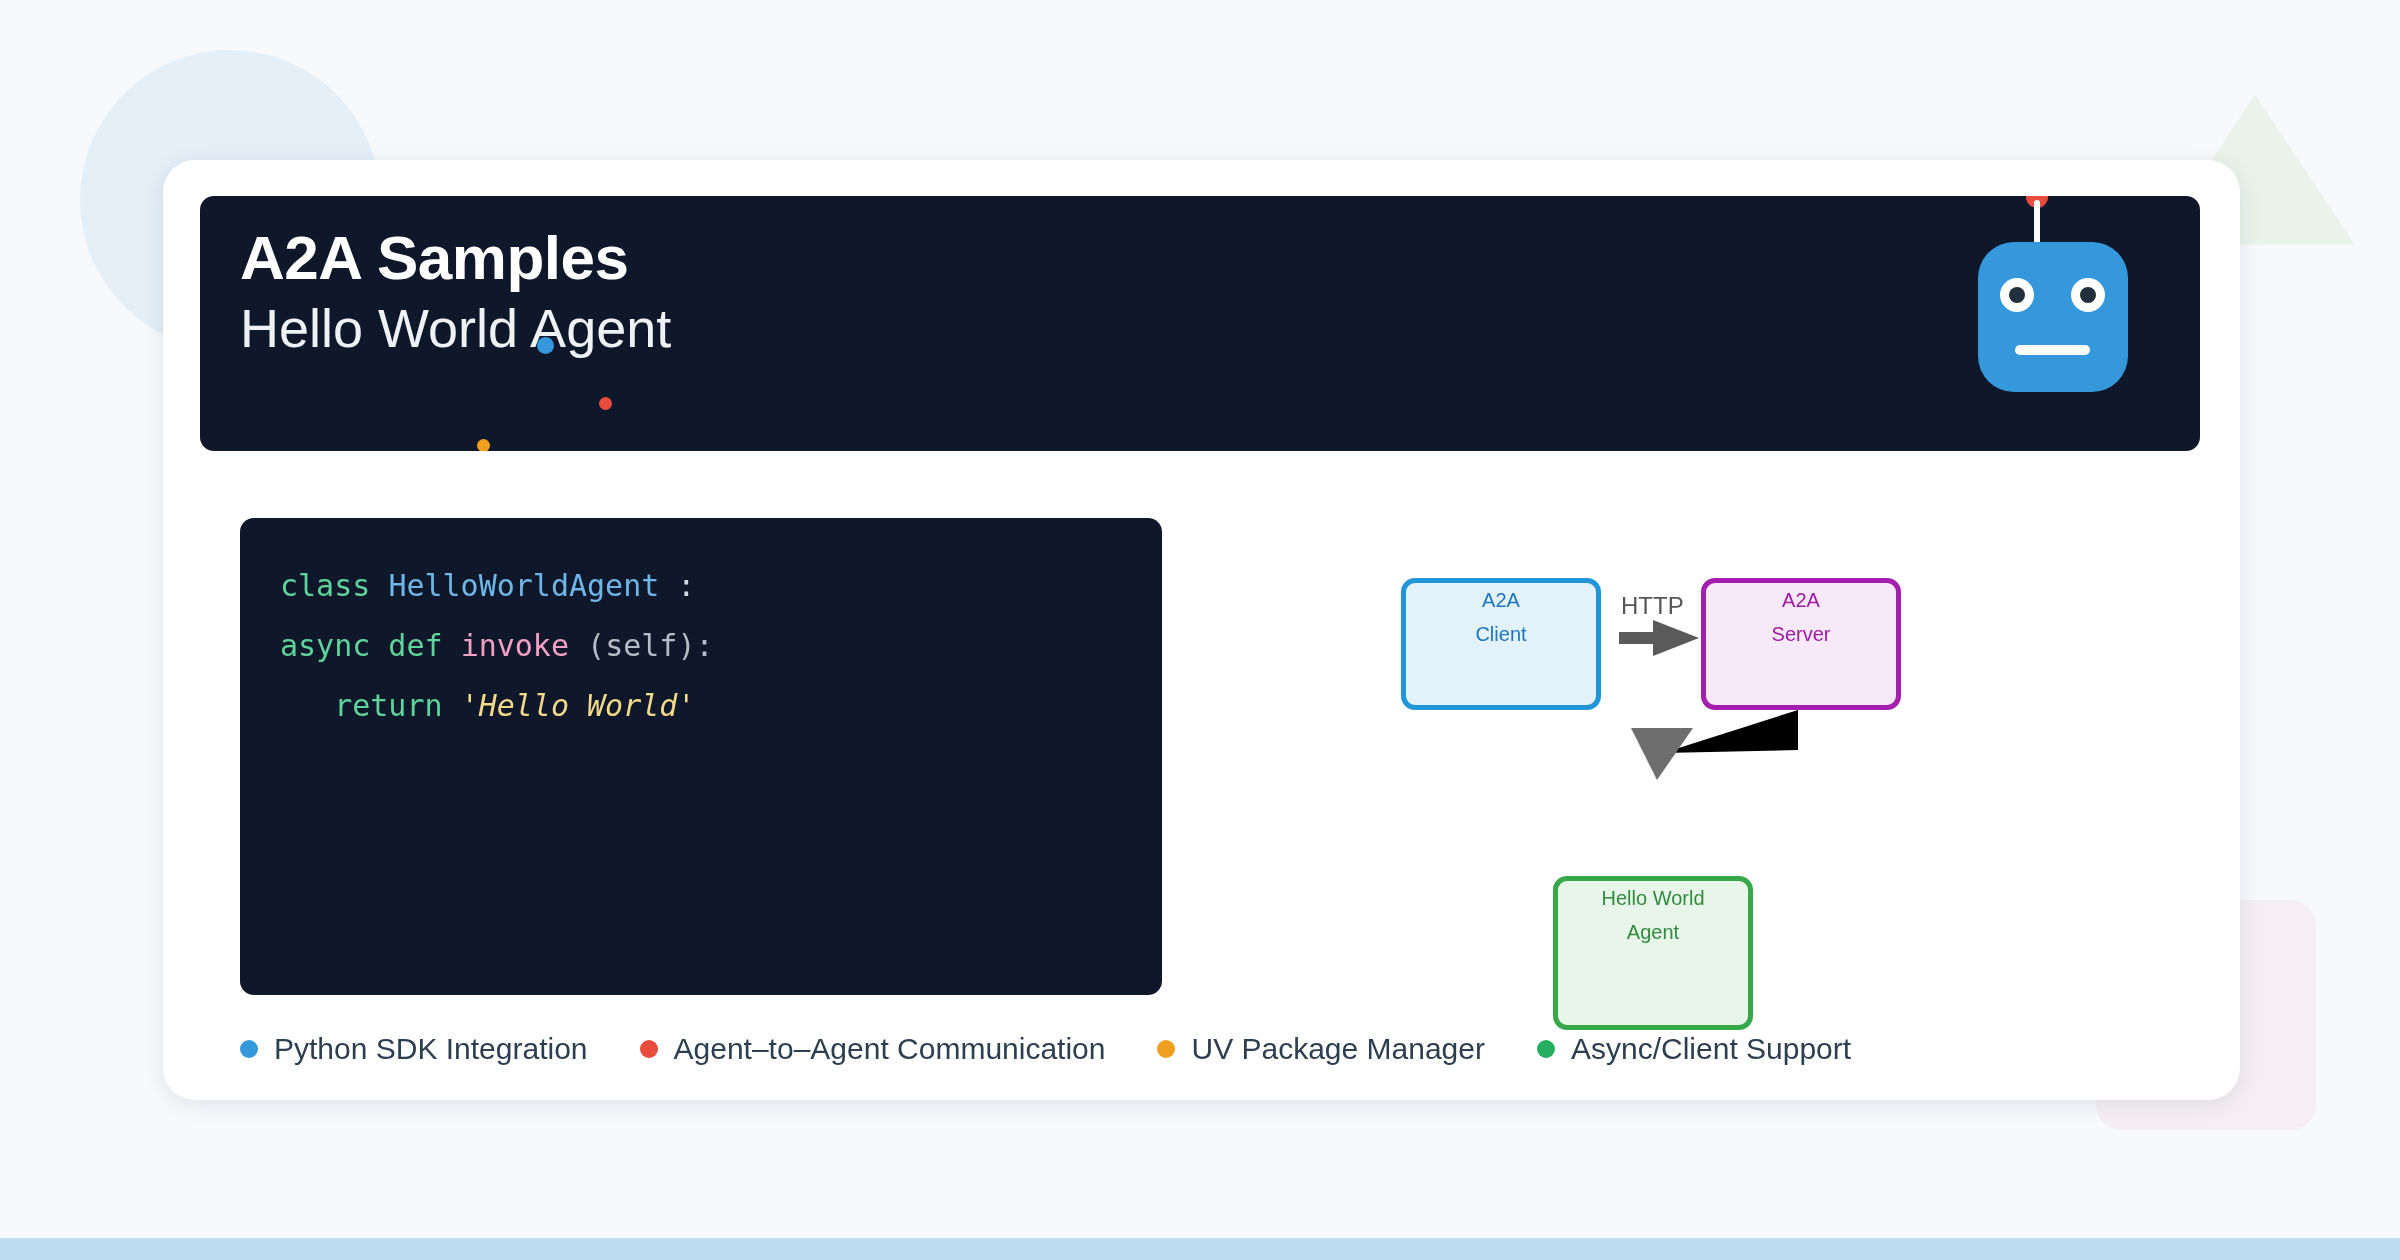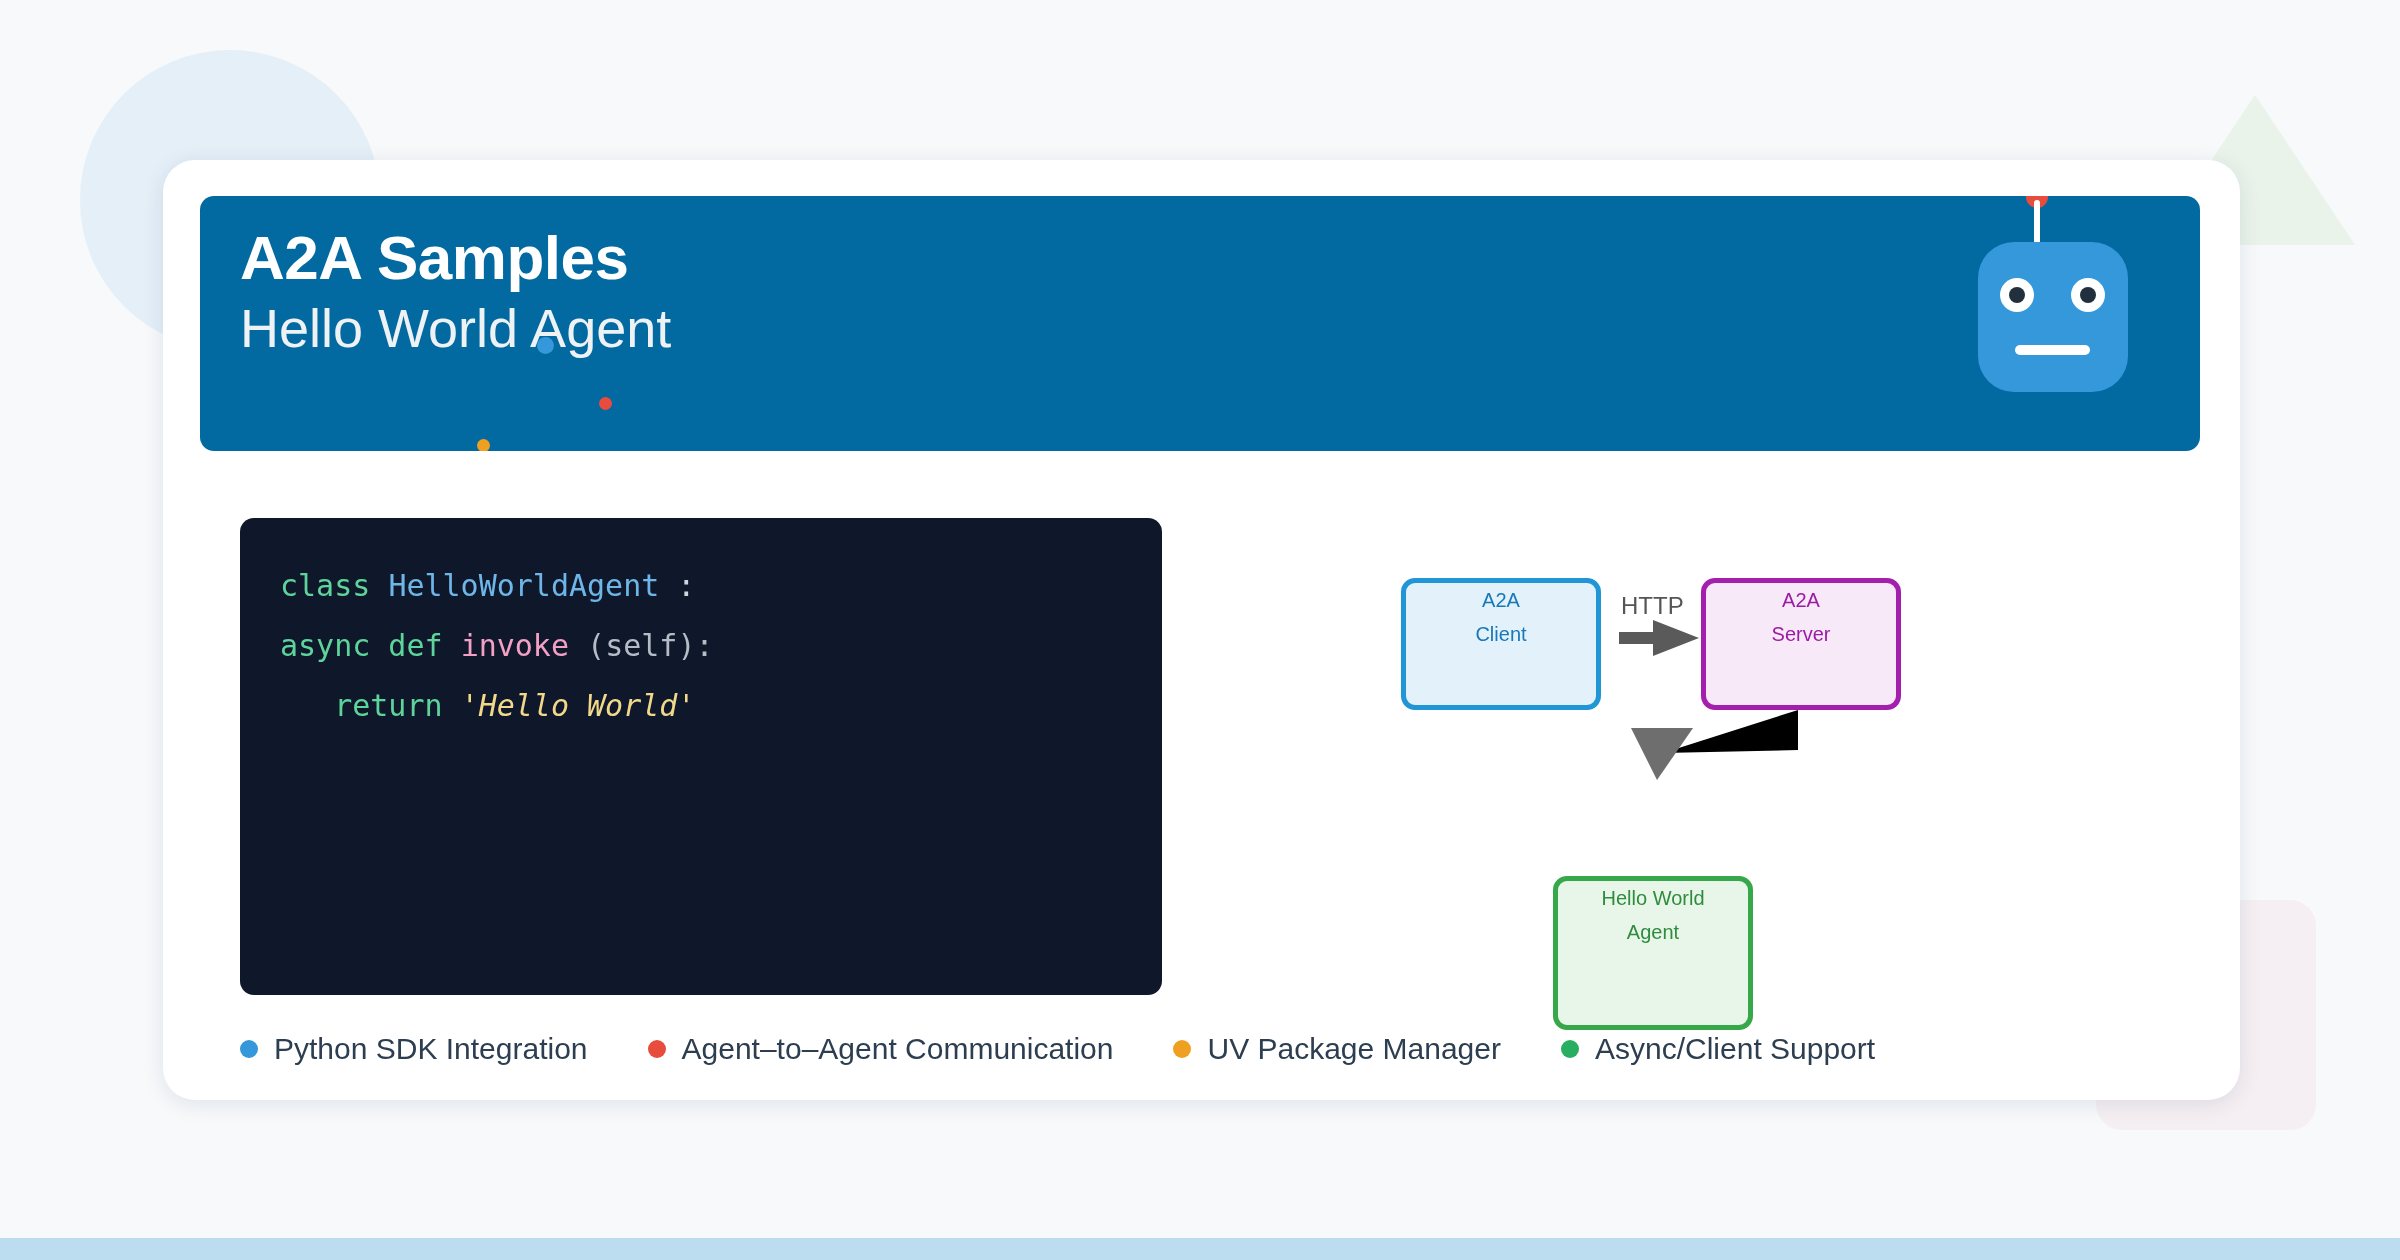--- a/index.html
+++ b/index.html
@@ -68,21 +68,21 @@
     box-shadow: 0 4px 22px rgba(24,40,70,.10);
   }
 
   
   .header {
     position: absolute;
     left: 37px;
     top: 36px;
     width: 2000px;
     height: 255px;
-    background: #0369a1;
+    background: #0f172a;
     border-radius: 14px;
     overflow: hidden;
   }
   .header-title {
     position: absolute;
     left: 40px;
     top: 26px;
     color: #ffffff;
     font-size: 62px;
     font-weight: bold;
@@ -251,21 +251,20 @@
     height: 500px;
     overflow: visible;
   }
 
   
   .legend {
     position: absolute;
     left: 77px;
     top: 872px;
     display: flex;
-    gap: 8px;
   }
   .legend-item {
     display: flex;
     align-items: center;
     margin-right: 52px;
     white-space: nowrap;
   }
   .legend-dot {
     width: 18px;
     height: 18px;

